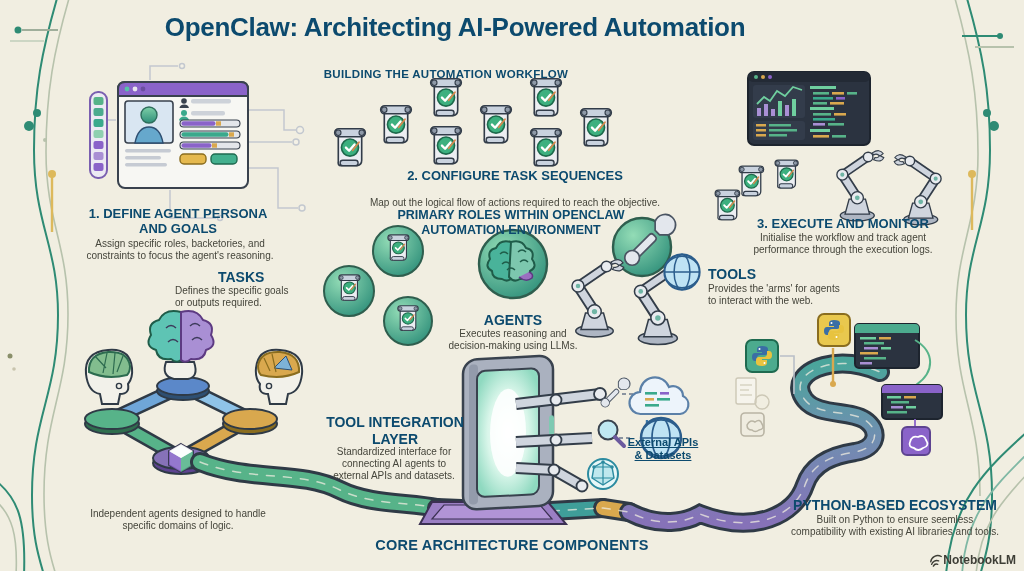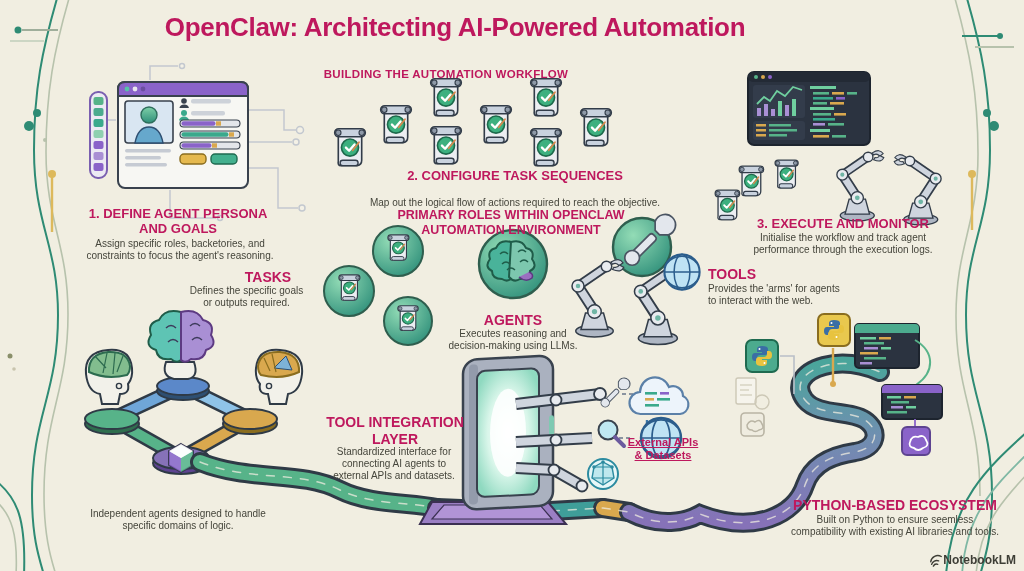--- a/index.html
+++ b/index.html
@@ -1,21 +1,21 @@
 <!DOCTYPE html>
 <html><head>
 <meta charset="utf-8">
 <style>
   html,body{margin:0;padding:0;background:#f1eee1;}
   #stage{position:relative;width:1024px;height:571px;background:#f1eee1;overflow:hidden;
          font-family:"Liberation Sans",sans-serif;}
   #art{position:absolute;left:0;top:0;}
-  .txt{position:absolute;white-space:pre-line;color:#be185d;line-height:1.18;}
+  .txt{position:absolute;white-space:pre-line;color:#0c4a6e;line-height:1.18;}
   .c{text-align:center;}
-  .r{text-align:center;}
+  .r{text-align:left;}
   .title{font-size:26px;font-weight:800;letter-spacing:-0.3px;}
   .subtitle{font-size:11.5px;font-weight:800;letter-spacing:.3px;}
   .h-step{font-size:13px;font-weight:800;}
   .h-roles{font-size:12.5px;font-weight:800;}
   .h-role{font-size:14px;font-weight:800;}
   .h-comp{font-size:14px;font-weight:800;}
   .h-core{font-size:14.5px;font-weight:800;letter-spacing:.2px;}
   .body{font-size:10px;color:#45453b;font-weight:500;}
   .ext{font-size:11px;font-weight:800;}
   .wm{position:absolute;right:8px;bottom:4px;display:flex;align-items:center;gap:0;
@@ -478,20 +478,21 @@
 connecting AI agents to
 external APIs and datasets.</div>
 
 <div class="txt ext c" style="left:608px;top:436px;width:110px;text-decoration:underline;">External APIs
 &amp; Datasets</div>
 
 <div class="txt h-comp c" style="left:770px;top:497px;width:250px;">PYTHON-BASED ECOSYSTEM</div>
 <div class="txt body c" style="left:762px;top:514px;width:266px;">Built on Python to ensure seemless
 compatibility with existing AI libraries and tools.</div>
 
+<div class="txt h-core c" style="left:332px;top:537px;width:360px;">CORE ARCHITECTURE COMPONENTS</div>
 
 <div class="wm">
   <svg width="14" height="14" viewBox="0 0 16 16">
     <path d="M2,10 a8,8 0 0 1 12,-6 M3,13 a6,6 0 0 1 8,-4 M5,15 a4,4 0 0 1 5,-2" fill="none" stroke="#3e3e36" stroke-width="1.6" stroke-linecap="round"></path>
   </svg>
   <span>NotebookLM</span>
 </div>
 
 </div>
 

